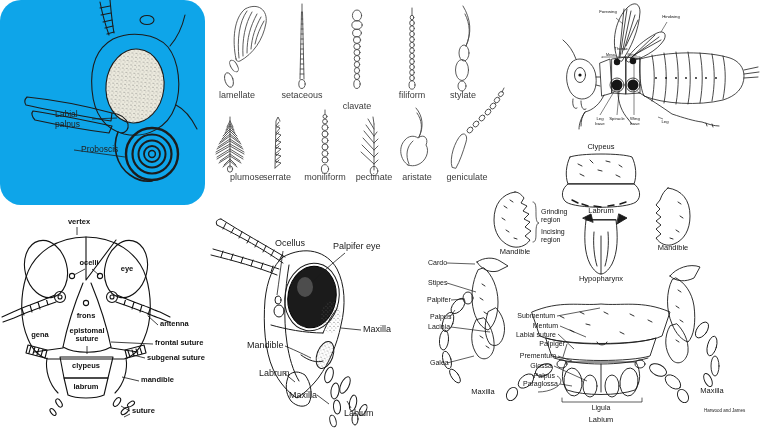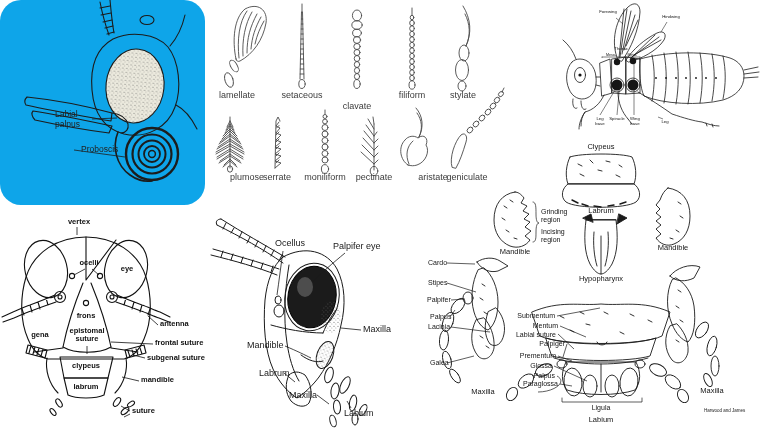--- a/index.html
+++ b/index.html
@@ -161,21 +161,21 @@
     </svg>
     <div class="lbl lbl-ant cc" style="left:32px;top:90px;">lamellate</div>
     <div class="lbl lbl-ant cc" style="left:97px;top:90px;">setaceous</div>
     <div class="lbl lbl-ant cc" style="left:152px;top:90px;margin-top:11px;">clavate</div>
     <div class="lbl lbl-ant cc" style="left:207px;top:90px;">filiform</div>
     <div class="lbl lbl-ant cc" style="left:258px;top:90px;">stylate</div>
     <div class="lbl lbl-ant cc" style="left:25px;top:172px;margin-left:17px;">plumose</div>
     <div class="lbl lbl-ant cc" style="left:72px;top:172px;">serrate</div>
     <div class="lbl lbl-ant cc" style="left:120px;top:172px;">moniliform</div>
     <div class="lbl lbl-ant cc" style="left:169px;top:172px;">pectinate</div>
-    <div class="lbl lbl-ant cc" style="left:212px;top:172px;margin-left:16px;">aristate</div>
+    <div class="lbl lbl-ant cc" style="left:212px;top:172px;">aristate</div>
     <div class="lbl lbl-ant cc" style="left:262px;top:172px;">geniculate</div>
   </div>
 
   <div class="panel" style="left:560px;top:0;width:208px;height:145px;">
     <svg width="208" height="145" viewBox="0 0 208 145">
       <g stroke="#1c1c1c" fill="none" stroke-width="0.8" stroke-linecap="round" stroke-linejoin="round">
         <path d="M58,60 C50,42 56,18 68,7 C75,1 80,4 80,12 C79,30 71,48 62,61 Z"></path>
         <path d="M60,57 L67,9 M62,54 L71,11 M64,50 L75,15 M66,46 L78,20 M59,58 L64,9"></path>
         <path d="M66,60 C73,49 85,39 97,33 C104,30 107,34 104,40 C97,51 81,59 69,62 Z"></path>
         <path d="M70,59 L95,35 M72,57 L99,37 M74,55 L101,40"></path>

